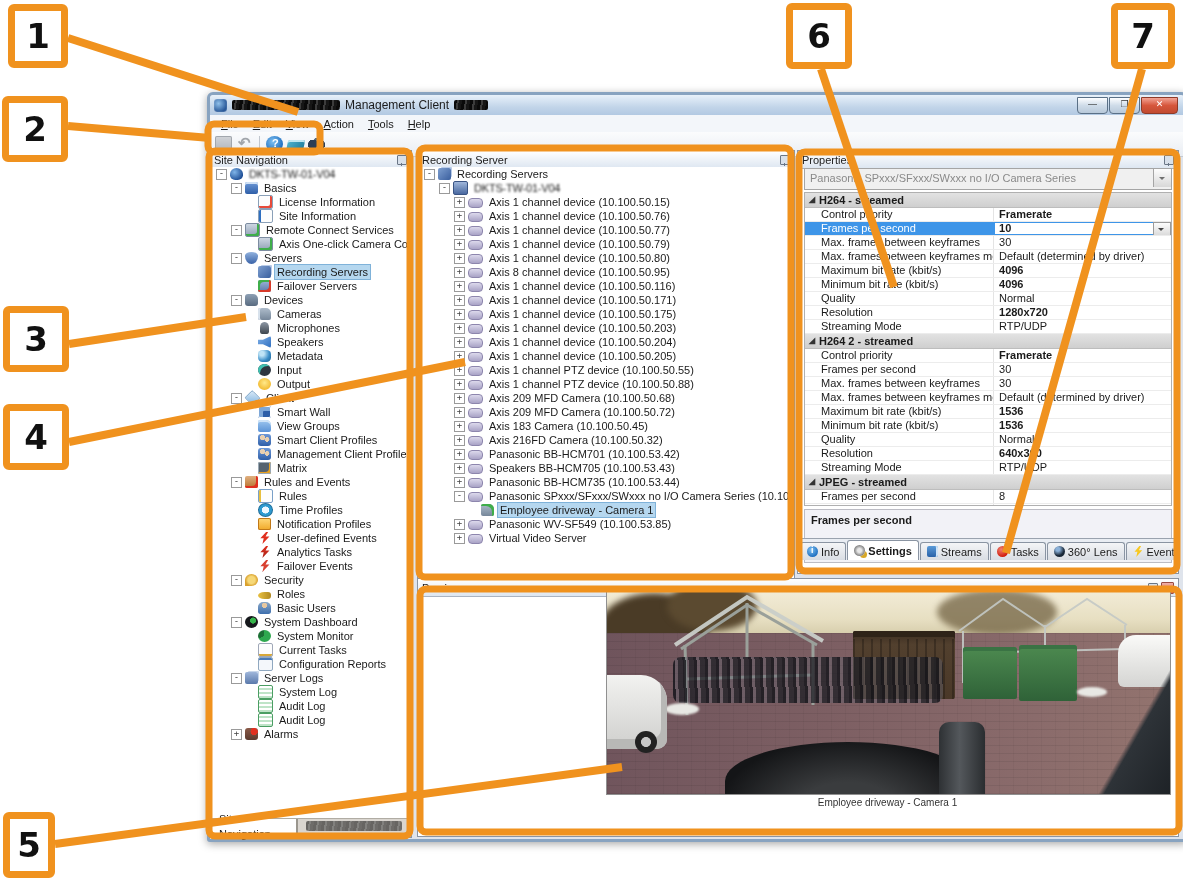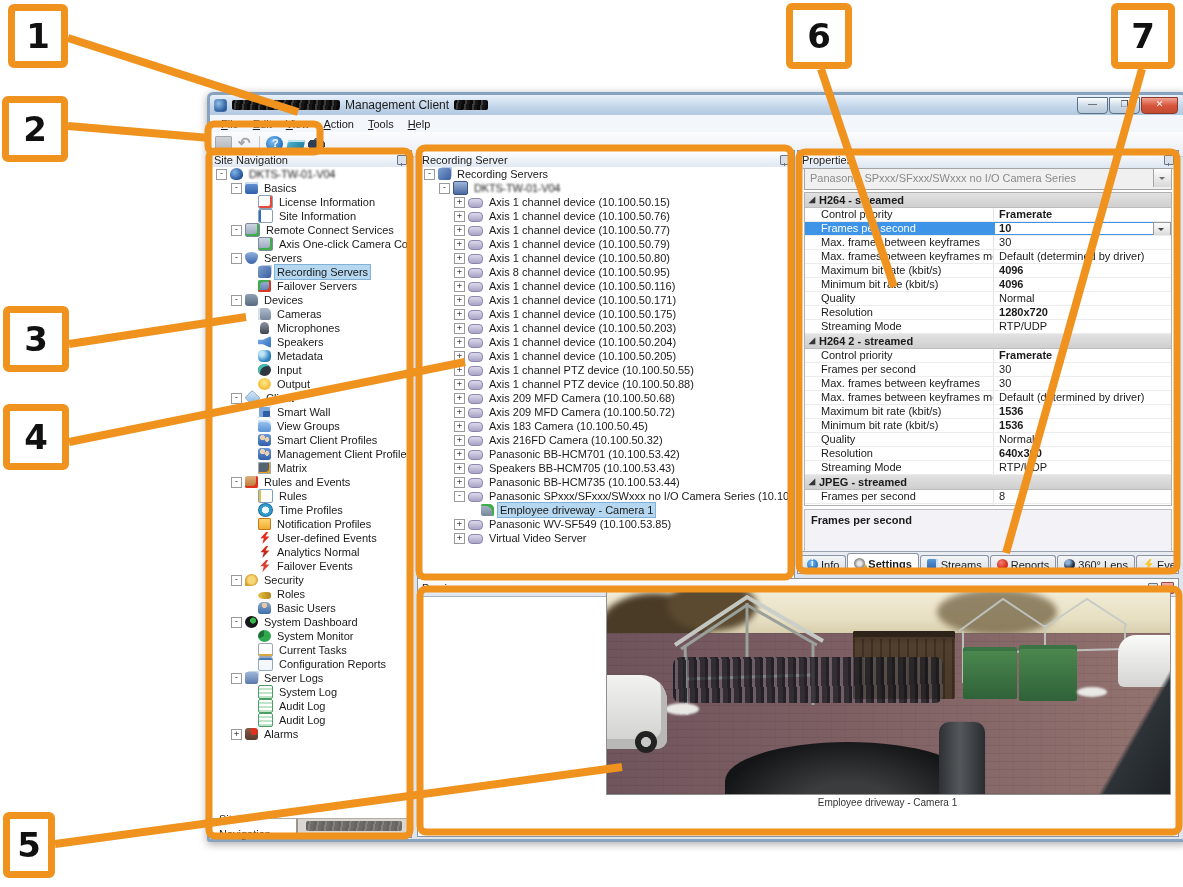--- a/index.html
+++ b/index.html
@@ -118,21 +118,21 @@
   .prow{height:13px;line-height:13px;display:flex;border-bottom:1px solid #ececec;}
   .plabel{width:47%;padding-left:16px;border-right:1px solid #e4e4e4;color:#1a1a1a;white-space:nowrap;overflow:hidden;}
   .pvalue{flex:1;padding-left:5px;white-space:nowrap;overflow:hidden;position:relative;}
   .pvalue.b{font-weight:bold;}
   .prow.sel .plabel{background:#3e95e8;color:#fff;border-right-color:#3e95e8;}
   .prow.sel .pvalue{box-shadow:inset 0 0 0 1px #3e95e8;}
   .valbtn{position:absolute;right:0;top:0;width:16px;height:13px;background:linear-gradient(#fdfdfd,#d8d8d8);
           border:1px solid #9a9a9a;}
   .valbtn:after{content:"";position:absolute;left:4px;top:5px;border:3.5px solid transparent;border-top-color:#444;}
   #propdesc{position:absolute;left:6px;right:6px;top:358px;height:44px;background:#f2f2f7;border:1px solid #bcbcc4;padding:4px 6px;font-weight:bold;}
-  #proptabs{position:absolute;left:2px;right:2px;bottom:0;height:20px;display:flex;align-items:flex-end;gap:1px;border-top:1px solid #9aa2ae;background:#e9edf3;padding-top:1px;overflow:hidden;}
+  #proptabs{position:absolute;left:2px;right:2px;bottom:13px;height:20px;display:flex;align-items:flex-end;gap:1px;border-top:1px solid #9aa2ae;background:#e9edf3;padding-top:1px;overflow:hidden;}
   .ptab{height:17px;display:flex;align-items:center;gap:3px;padding:0 6px;border:1px solid #8a94a2;border-bottom:none;
         border-radius:3px 3px 0 0;background:linear-gradient(#f4f5f7,#d9dde3);white-space:nowrap;}
   .ptab.active{background:#fff;height:19px;font-weight:bold;text-align:center;}
   .tico{width:11px;height:11px;flex:none;}
   .t-info{background:radial-gradient(circle at 40% 35%,#7fc1f2,#1f6fc0 72%);border-radius:50%;position:relative;}
   .t-info:before{content:"i";position:absolute;left:4px;top:-1px;color:#fff;font-size:9px;font-weight:bold;}
   .t-gear{background:radial-gradient(circle,#e8e8e8 25%,#8a8a8a 65%);border-radius:50%;box-shadow:4px 4px 0 -2px #d8a828;}
   .t-streams{background:linear-gradient(#5a9ad8,#2a62a8);border-radius:2px;box-shadow:inset -3px 0 0 -1px #cfe4f8;}
   .t-record{background:radial-gradient(circle at 38% 32%,#f08070,#d01808 75%);border-radius:50%;}
   .t-lens{background:radial-gradient(circle at 35% 30%,#8ab0d8 18%,#1a2838 60%);border-radius:50%;}
@@ -361,21 +361,21 @@
       <div class="trow">
         <span style="width: 36px; flex: 0 0 auto;"></span>
         <span class="expspace"></span>
         <span class="ico i-evred clip-light"></span>
         <span class="tlabel">User-defined Events</span>
       </div>
       <div class="trow">
         <span style="width: 36px; flex: 0 0 auto;"></span>
         <span class="expspace"></span>
         <span class="ico i-evred2 clip-light"></span>
-        <span class="tlabel">Analytics Normal</span>
+        <span class="tlabel">Analytics Tasks</span>
       </div>
       <div class="trow">
         <span style="width: 36px; flex: 0 0 auto;"></span>
         <span class="expspace"></span>
         <span class="ico i-evgen clip-light"></span>
         <span class="tlabel">Failover Events</span>
       </div>
       <div class="trow">
         <span style="width: 21px; flex: 0 0 auto;"></span>
         <span class="exp">-</span>
@@ -744,21 +744,21 @@
       <span class="ptab active">
         <span class="tico t-gear"></span>
         <span>Settings</span>
       </span>
       <span class="ptab">
         <span class="tico t-streams"></span>
         <span>Streams</span>
       </span>
       <span class="ptab">
         <span class="tico t-record"></span>
-        <span>Reports</span>
+        <span>Tasks</span>
       </span>
       <span class="ptab">
         <span class="tico t-lens"></span>
         <span>360° Lens</span>
       </span>
       <span class="ptab">
         <span class="tico t-events clip-light"></span>
         <span>Events</span>
       </span>
     </div>

